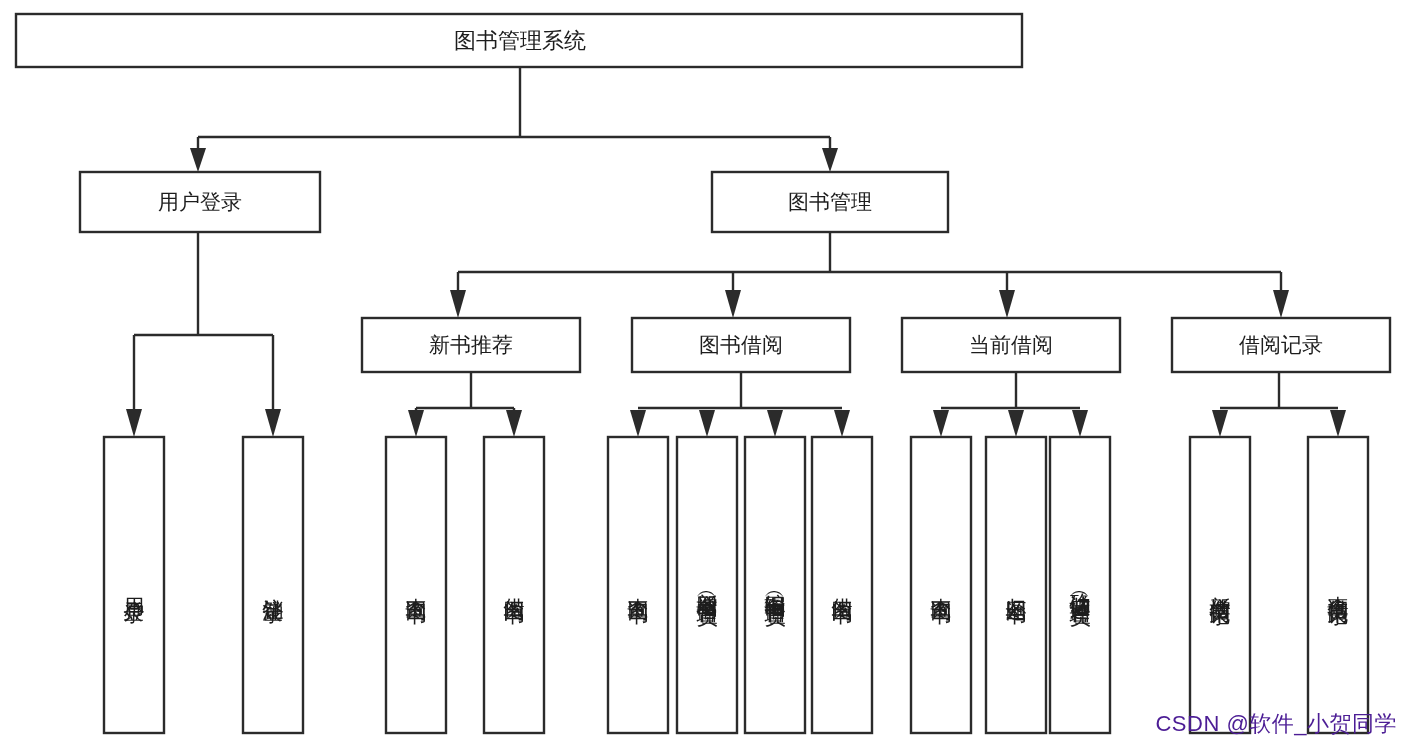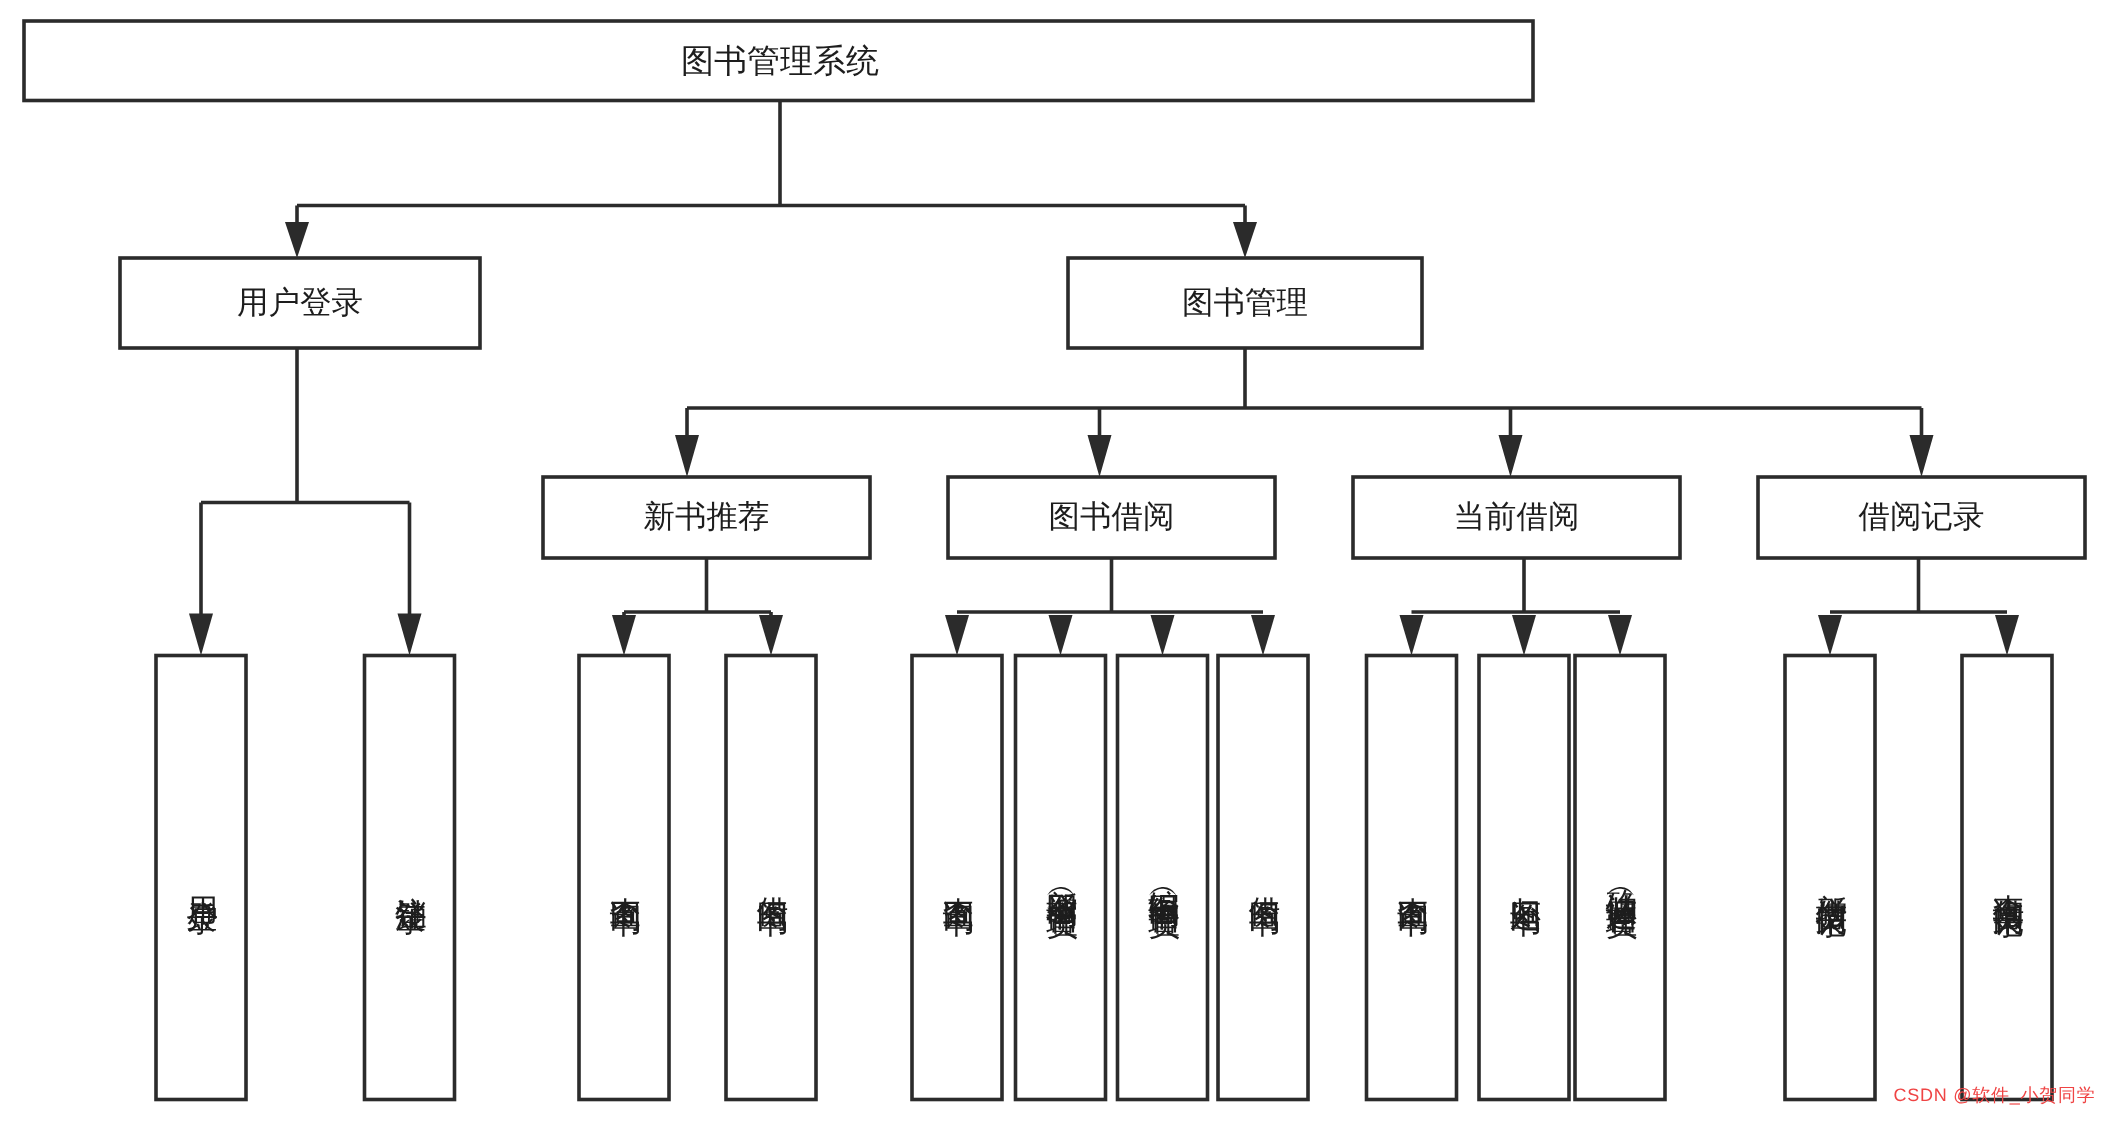--- a/index.html
+++ b/index.html
@@ -69,22 +69,22 @@
     line-height: 1.05;
     color: #1d1d1d;
     letter-spacing: 2px;
     white-space: nowrap;
   }
   .watermark {
     position: absolute;
     right: 8px;
     bottom: 8px;
     font-family: "Liberation Sans", "DejaVu Sans", sans-serif;
-    font-size: 12px;
-    color: #ef4444;
+    font-size: 22px;
+    color: #4c1d95;
     letter-spacing: 0.5px;
     user-select: none;
   }
 </style>
 </head>
 <body>
 
 <div id="diagram-root">
 
   <svg class="diagram-canvas" viewBox="0 0 1405 747">

